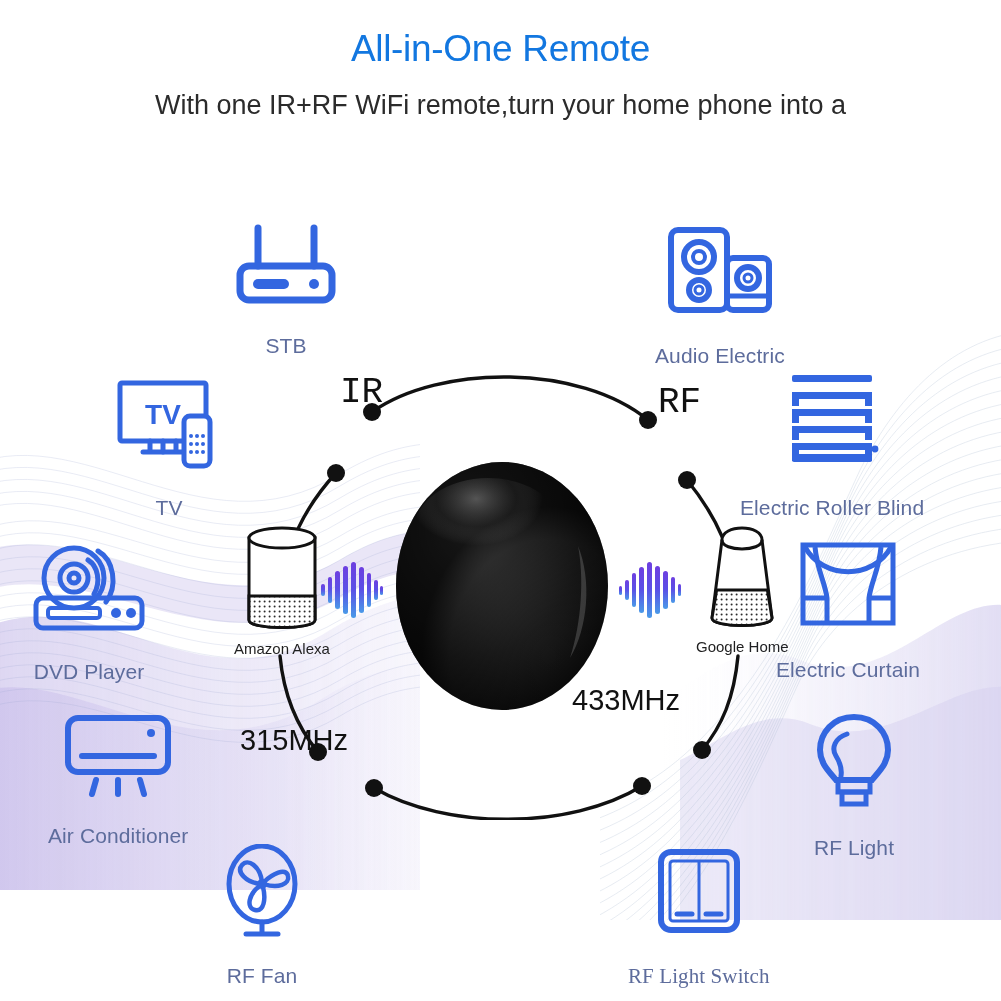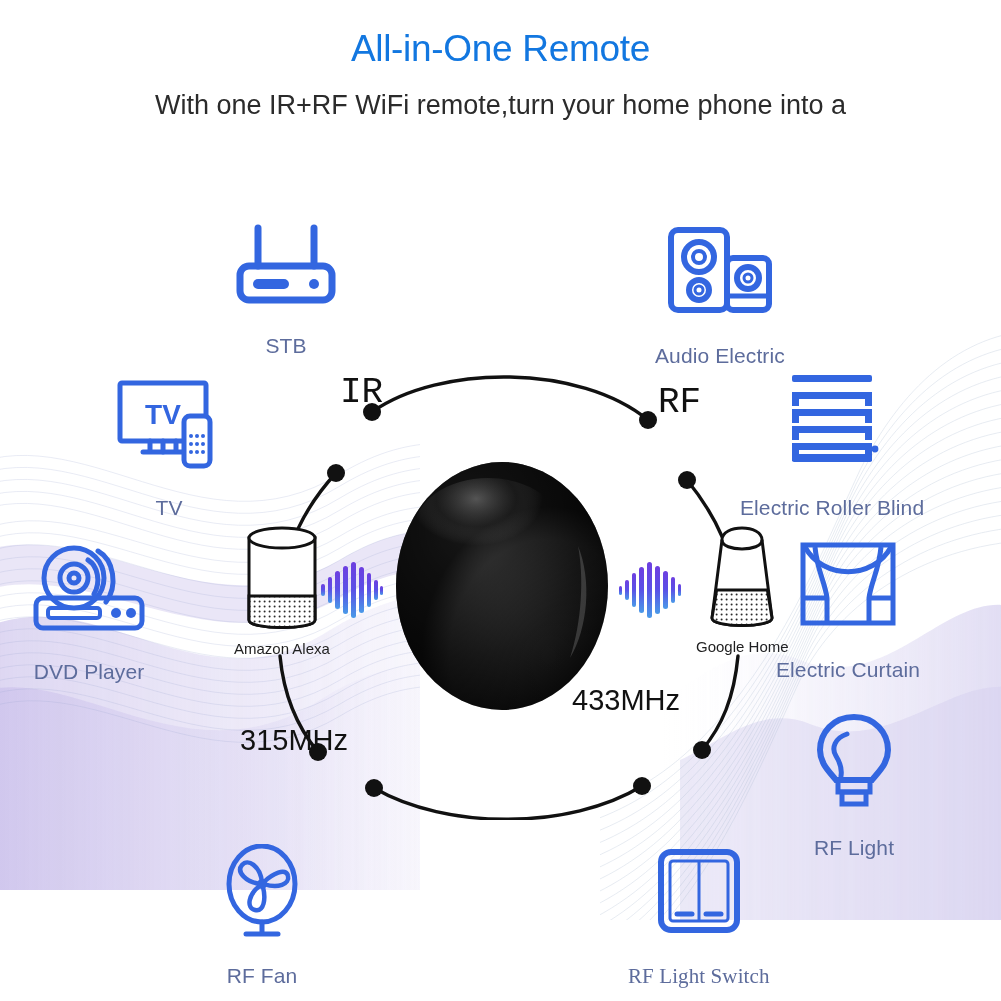--- a/index.html
+++ b/index.html
@@ -318,20 +318,35 @@
         </g>
         <rect x="8" y="60" width="106" height="30" rx="7" fill="none" stroke="#3366e0" stroke-width="5"></rect>
         <rect x="20" y="70" width="52" height="10" rx="3" fill="none" stroke="#3366e0" stroke-width="4"></rect>
         <circle cx="88" cy="75" r="5" fill="#3366e0"></circle>
         <circle cx="103" cy="75" r="5" fill="#3366e0"></circle>
       </svg>
     </span>
     <span class="lbl">DVD Player</span>
   </div>
 
+  <div class="node" style="left:48px;top:712px;">
+    <span class="ico">
+      <svg width="116" height="86" viewBox="0 0 116 86">
+        <rect x="8" y="6" width="100" height="54" rx="10" fill="none" stroke="#3366e0" stroke-width="6"></rect>
+        <line x1="22" y1="44" x2="94" y2="44" stroke="#3366e0" stroke-width="6" stroke-linecap="round"></line>
+        <circle cx="91" cy="21" r="4" fill="#3366e0"></circle>
+        <g stroke="#3366e0" stroke-width="6" stroke-linecap="round">
+          <line x1="36" y1="68" x2="32" y2="82"></line>
+          <line x1="58" y1="68" x2="58" y2="82"></line>
+          <line x1="80" y1="68" x2="84" y2="82"></line>
+        </g>
+      </svg>
+    </span>
+    <span class="lbl">Air Conditioner</span>
+  </div>
 
   <div class="node" style="left:220px;top:844px;">
     <span class="ico">
       <svg width="84" height="94" viewBox="0 0 84 94">
         <ellipse cx="42" cy="40" rx="33" ry="38" fill="none" stroke="#3366e0" stroke-width="5"></ellipse>
         <g fill="none" stroke="#3366e0" stroke-width="4.5" stroke-linejoin="round">
           <path d="M 42 38 C 40 22, 28 14, 22 21 C 16 28, 26 38, 40 40 Z"></path>
           <path d="M 41 41 C 28 50, 26 64, 35 66 C 44 68, 46 55, 43 43 Z"></path>
           <path d="M 44 40 C 58 45, 70 40, 68 32 C 66 23, 52 30, 44 38 Z"></path>
         </g>

